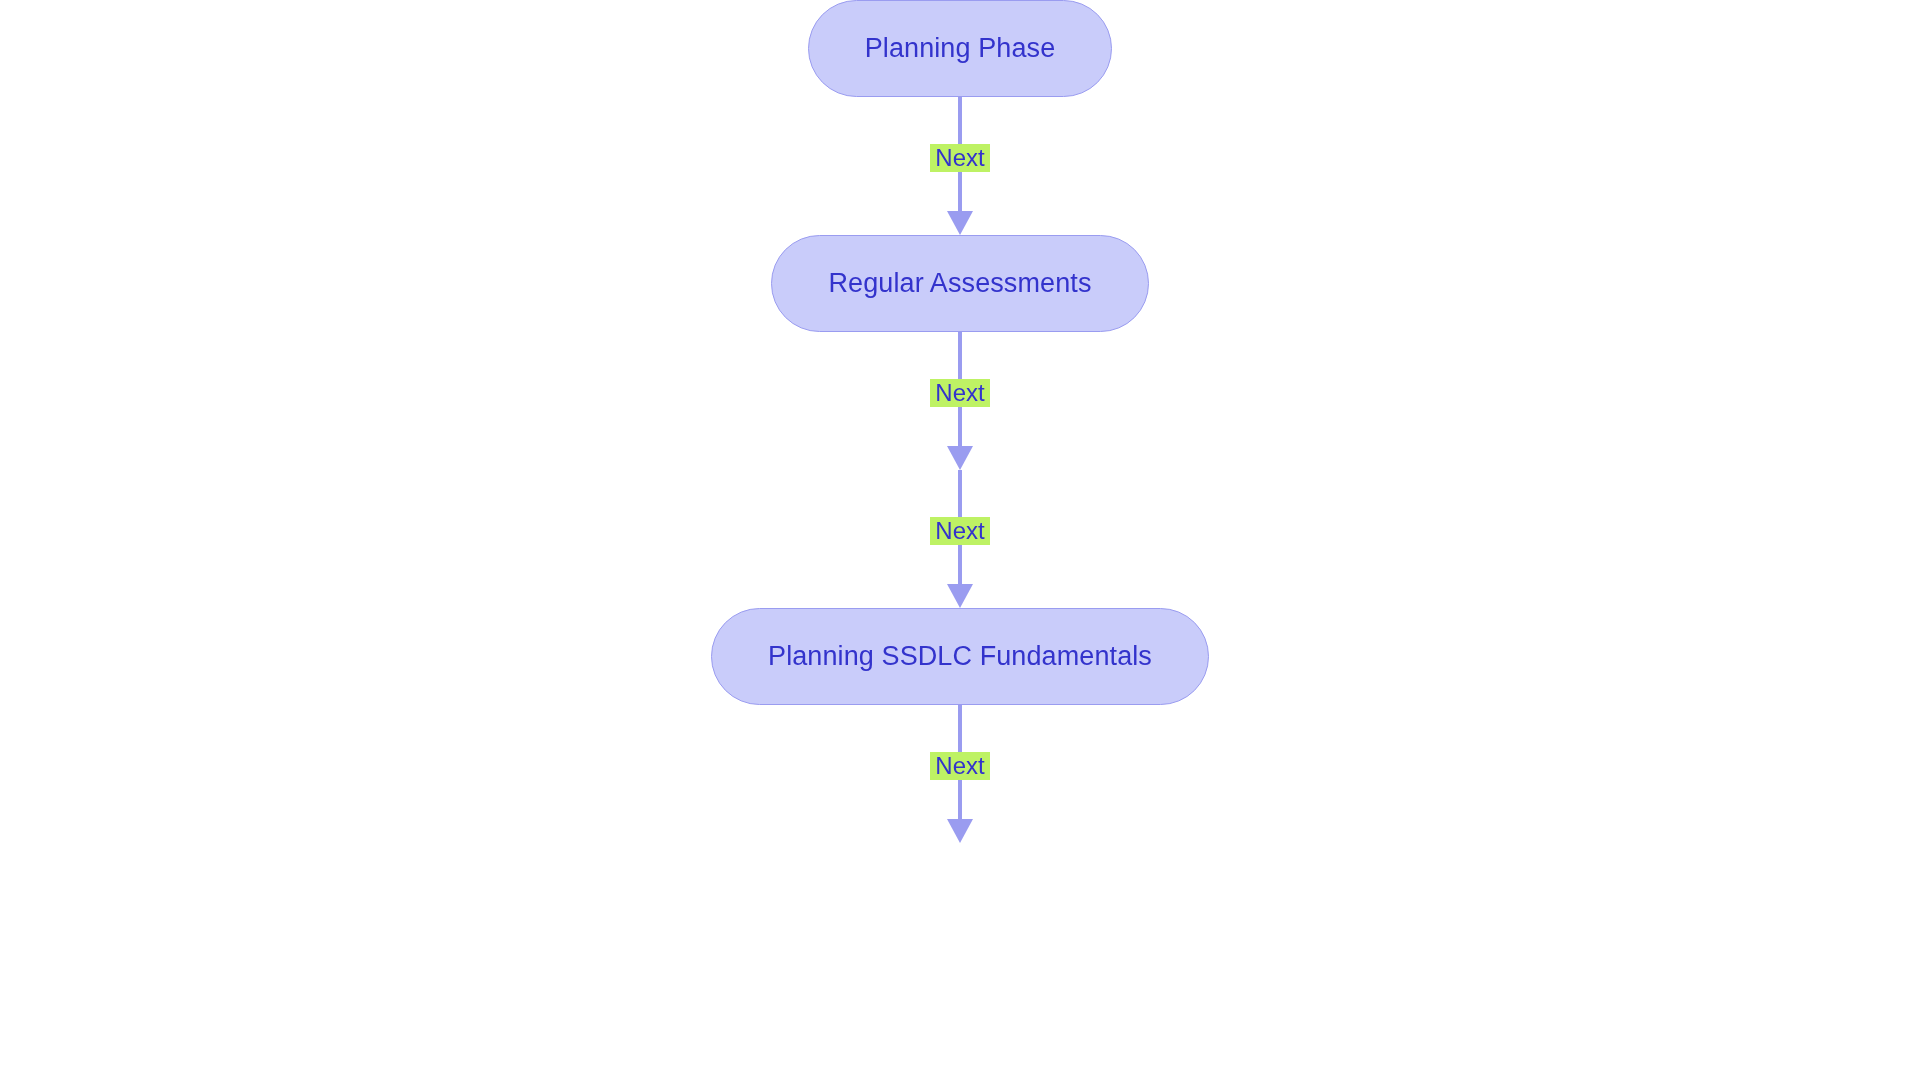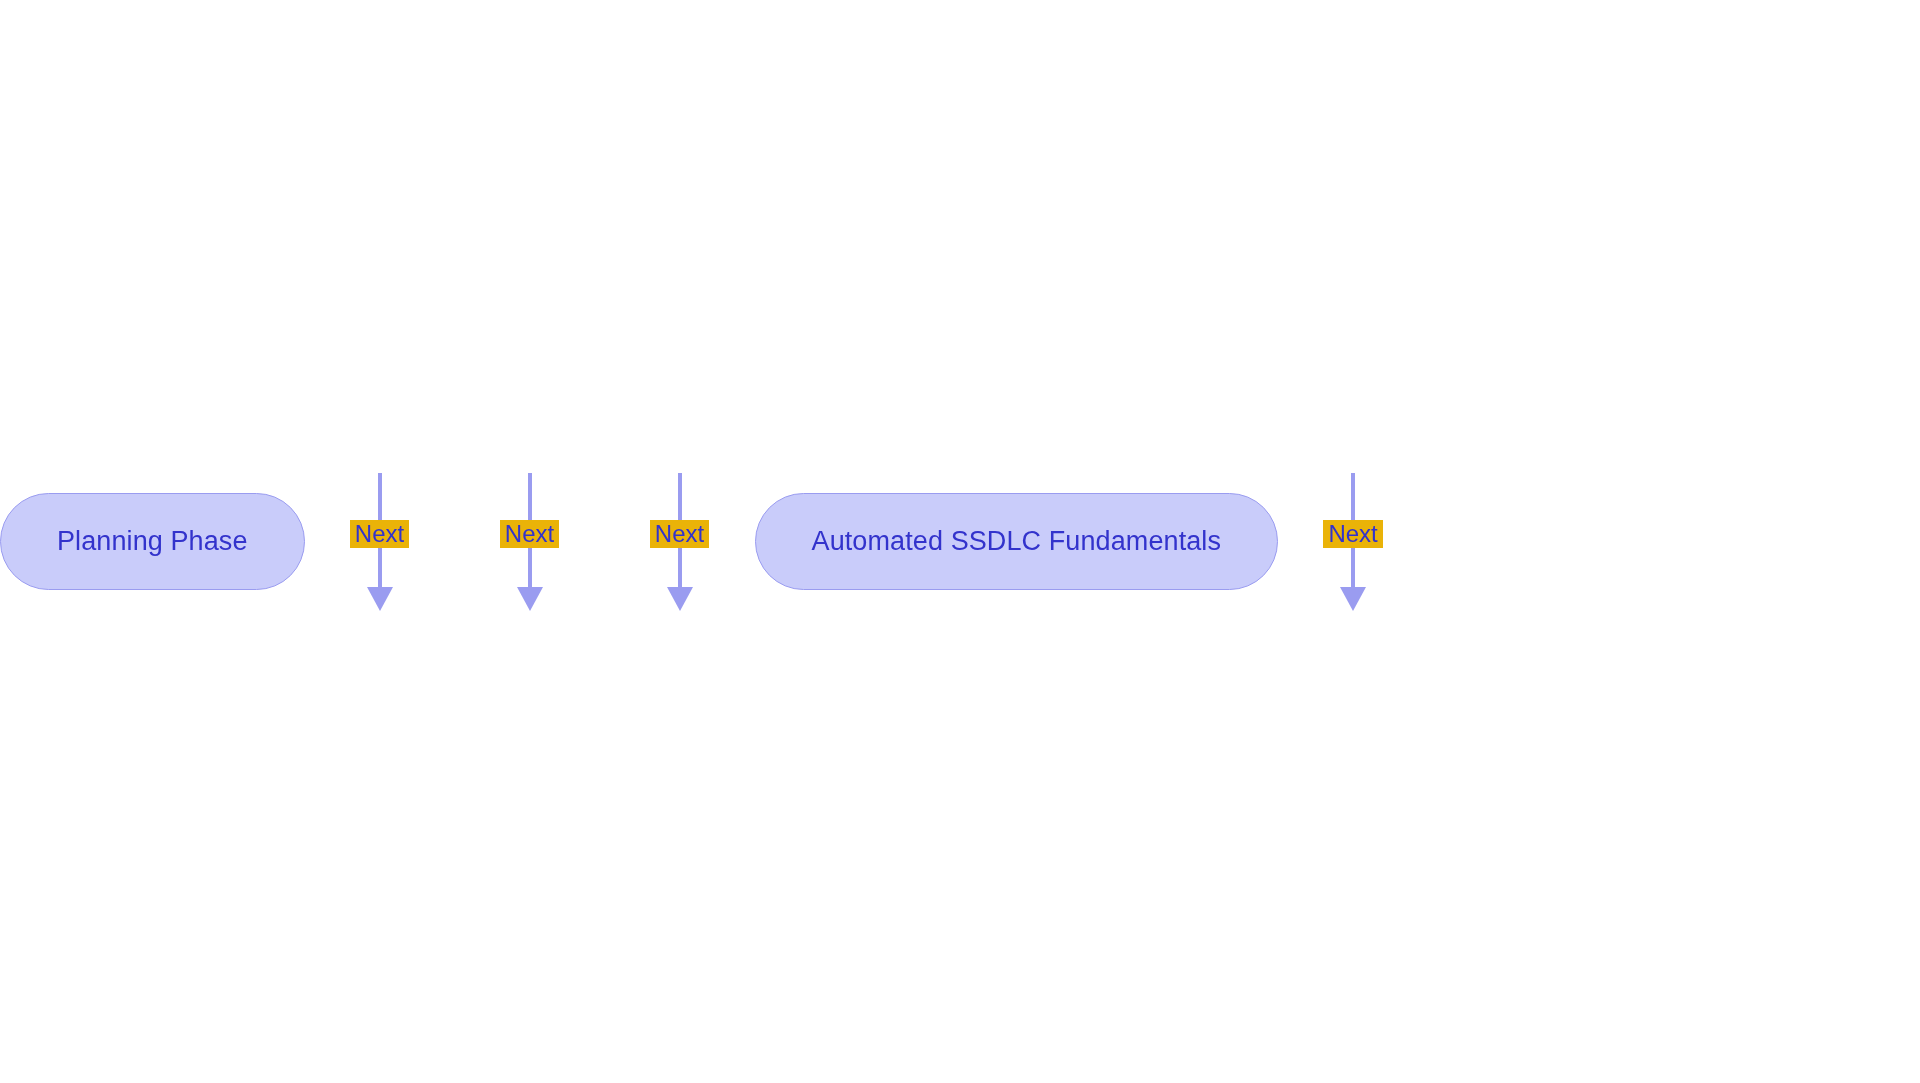--- a/index.html
+++ b/index.html
@@ -22,20 +22,21 @@
     background: #ffffff;
   }
 
   .flow-column {
     position: absolute;
     left: 0;
     top: 0;
     width: 1920px;
     height: 1083px;
     display: flex;
+    flex-direction: column;
     align-items: center;
     justify-content: flex-start;
   }
 
   
   .node {
     box-sizing: border-box;
     background: #c9ccfa;
     border: 1.4px solid #9a9cf0;
     border-radius: 500px;
@@ -77,21 +78,21 @@
     overflow: visible;
   }
 
   .edge-label {
     position: relative;
     z-index: 2;
     color: #3333cc;
     font-family: "Liberation Sans", sans-serif;
     font-size: 24px;
     line-height: 1;
-    background: #eab308;
+    background: #bef264;
     padding: 2px 5px;
     transform: translateY(-8px);
     white-space: nowrap;
   }
 </style>
 </head>
 <body>
 
 <div id="flow-root">
   <div class="flow-column">
@@ -101,40 +102,43 @@
     </div>
 
     <div class="edge">
       <svg viewBox="0 0 150 138" aria-hidden="true">
         <line x1="75" y1="0" x2="75" y2="120" stroke="#9a9cf0" stroke-width="4"></line>
         <polygon points="62,114 88,114 75,138" fill="#9a9cf0"></polygon>
       </svg>
       <span class="edge-label">Next</span>
     </div>
 
+    <div class="node">
+      <span class="node-label">Regular Assessments</span>
+    </div>
 
     <div class="edge">
       <svg viewBox="0 0 150 138" aria-hidden="true">
         <line x1="75" y1="0" x2="75" y2="120" stroke="#9a9cf0" stroke-width="4"></line>
         <polygon points="62,114 88,114 75,138" fill="#9a9cf0"></polygon>
       </svg>
       <span class="edge-label">Next</span>
     </div>
 
 
     <div class="edge">
       <svg viewBox="0 0 150 138" aria-hidden="true">
         <line x1="75" y1="0" x2="75" y2="120" stroke="#9a9cf0" stroke-width="4"></line>
         <polygon points="62,114 88,114 75,138" fill="#9a9cf0"></polygon>
       </svg>
       <span class="edge-label">Next</span>
     </div>
 
     <div class="node">
-      <span class="node-label">Automated SSDLC Fundamentals</span>
+      <span class="node-label">Planning SSDLC Fundamentals</span>
     </div>
 
     <div class="edge">
       <svg viewBox="0 0 150 138" aria-hidden="true">
         <line x1="75" y1="0" x2="75" y2="120" stroke="#9a9cf0" stroke-width="4"></line>
         <polygon points="62,114 88,114 75,138" fill="#9a9cf0"></polygon>
       </svg>
       <span class="edge-label">Next</span>
     </div>
 

